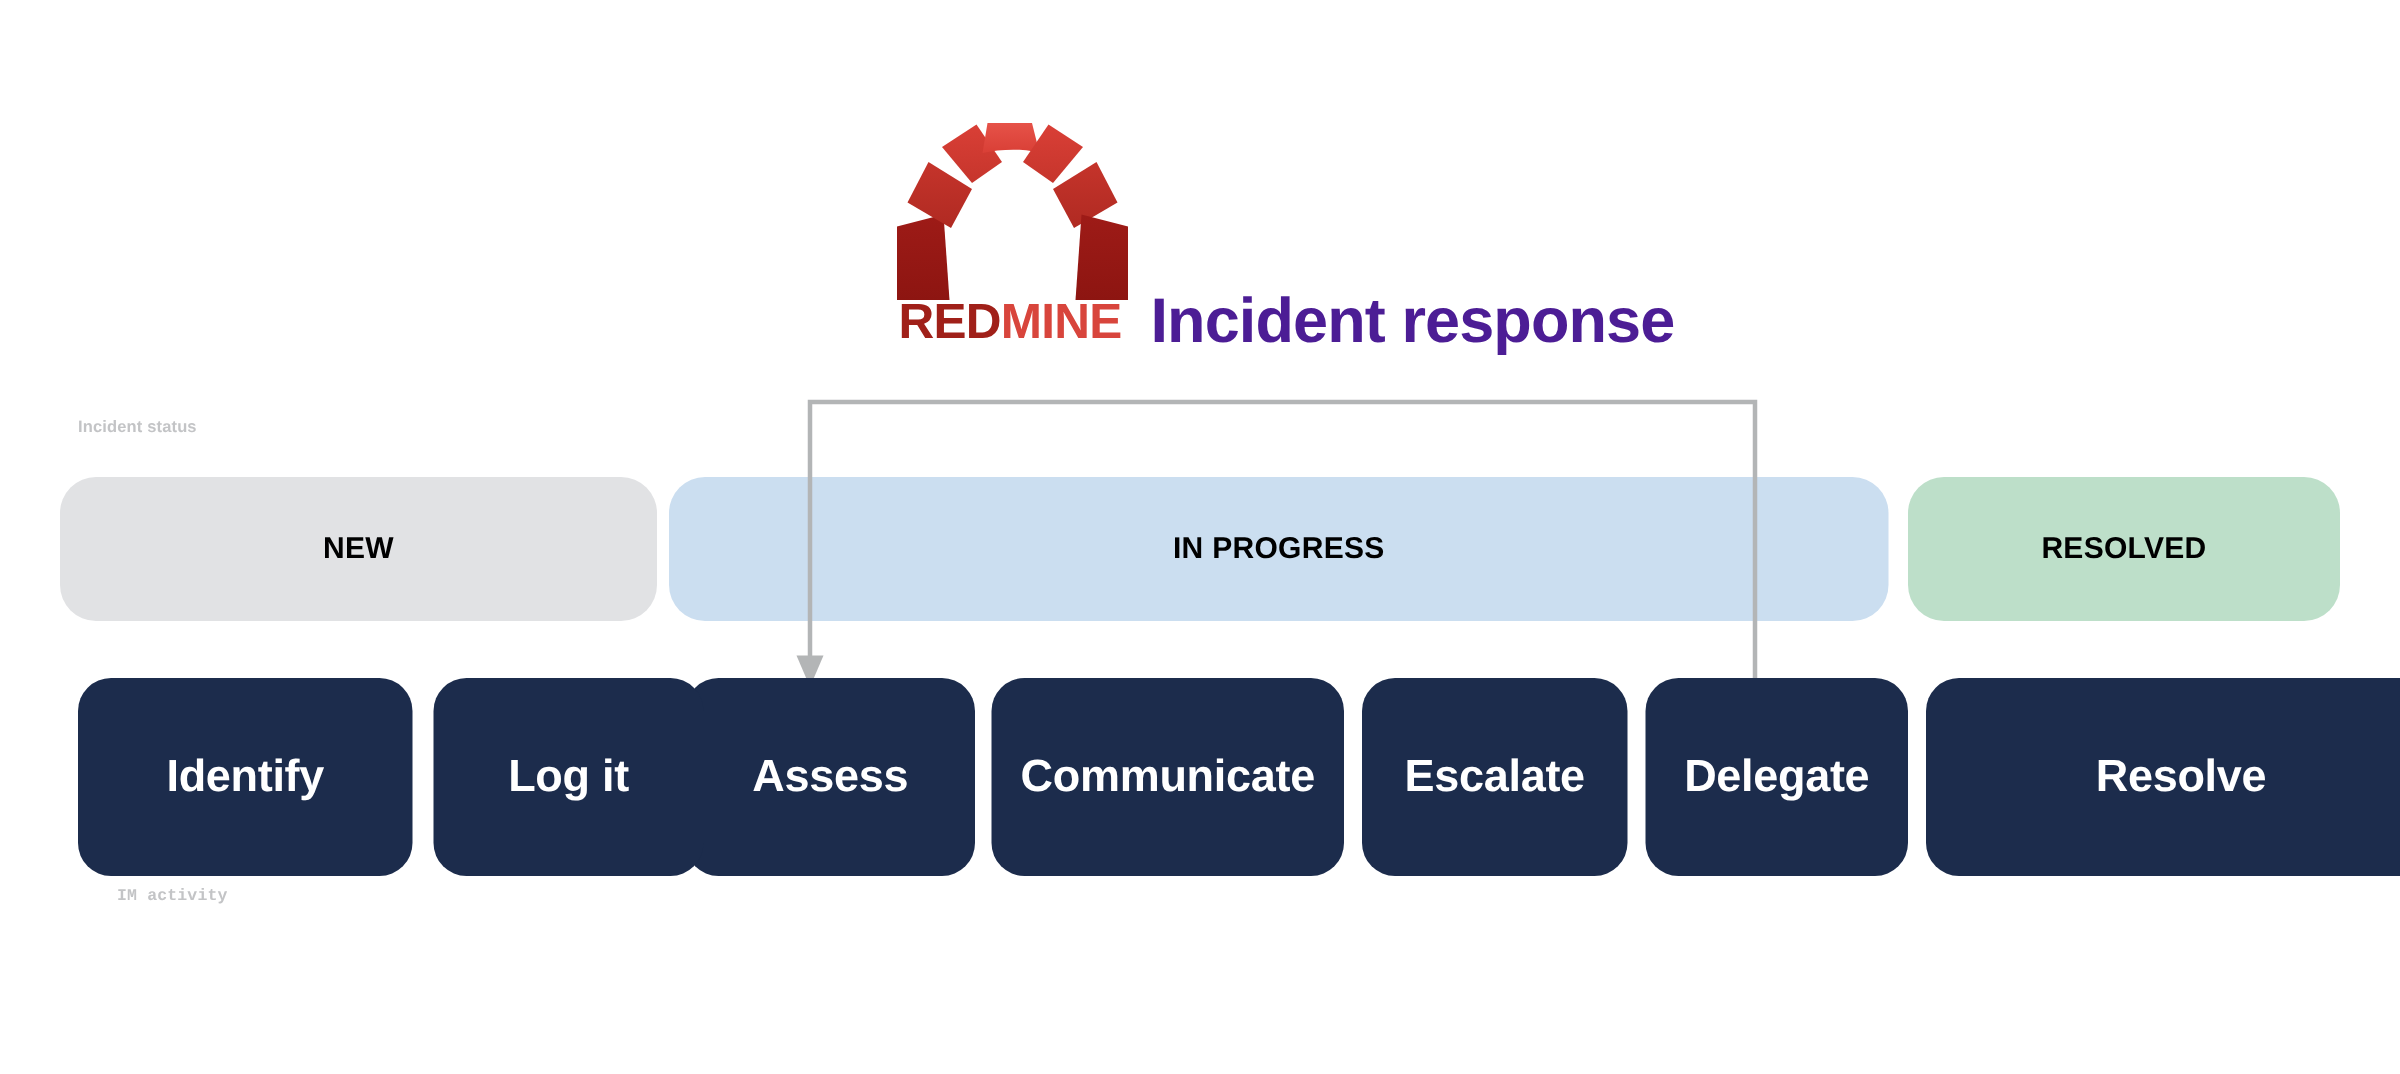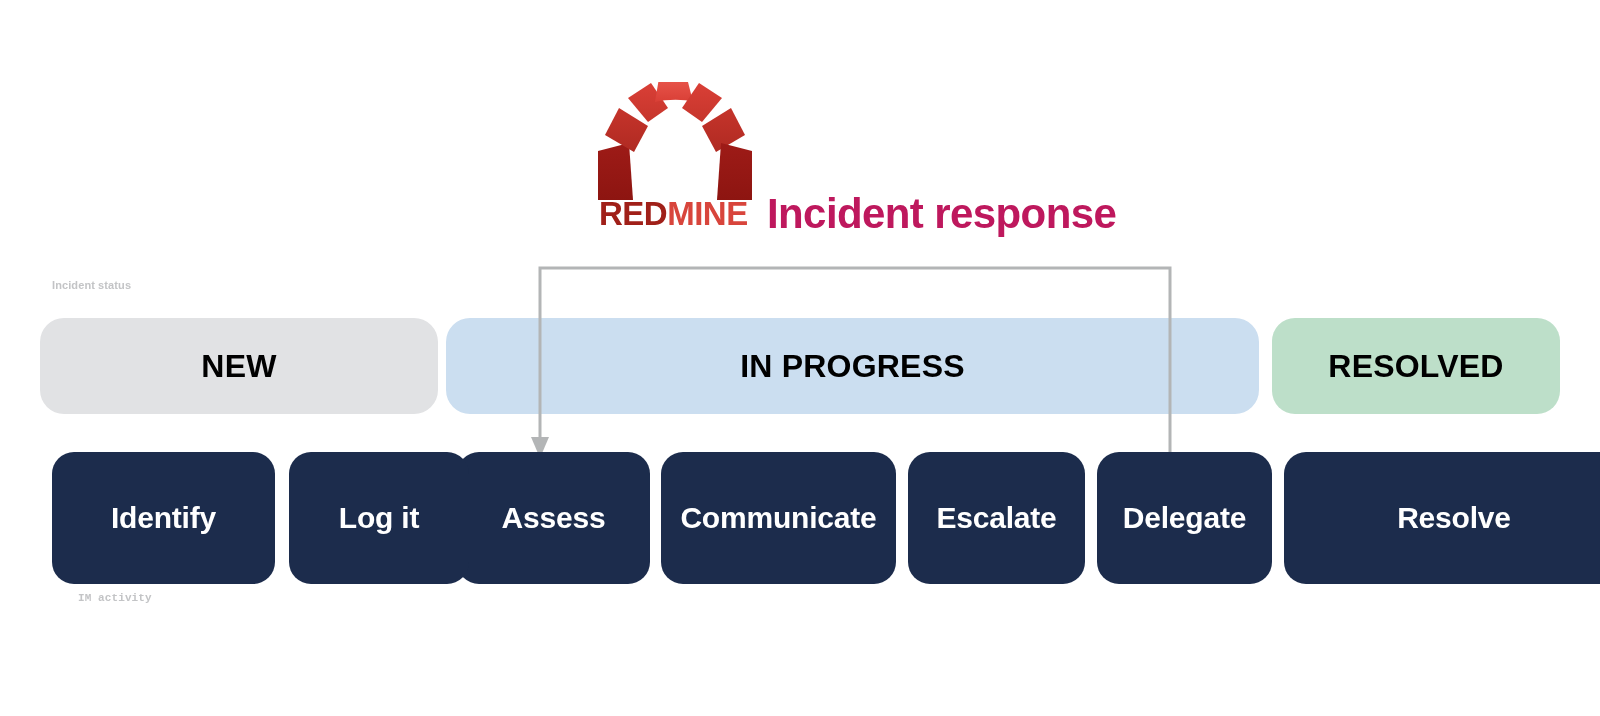--- a/index.html
+++ b/index.html
@@ -54,21 +54,21 @@
   }
   .wm-red  { color: #a02019; }
   .wm-mine { color: #d8453c; }
 
   .page-title {
     position: absolute;
     left: 172px;
     top: 108px;
     font-size: 42px;
     font-weight: bold;
-    color: #be185d;
+    color: #4c1d95;
     letter-spacing: -0.6px;
     line-height: 48px;
     white-space: nowrap;
   }
 
   
   .axis-label {
     position: absolute;
     font-size: 11px;
     font-weight: bold;
@@ -88,28 +88,28 @@
     height: 96px;
   }
   .status-pill {
     position: absolute;
     top: 0;
     height: 96px;
     border-radius: 24px;
     display: flex;
     align-items: center;
     justify-content: center;
-    font-size: 32px;
+    font-size: 20px;
     font-weight: bold;
     color: #000000;
     letter-spacing: 0.2px;
   }
   .pill-new      { left: 40px;   width: 398px; background: #e1e2e4; }
   .pill-progress { left: 446px;  width: 813px; background: #cbdef0; }
-  .pill-resolved { left: 1272px; width: 288px; background: #bddfc9; border-radius: 23px; }
+  .pill-resolved { left: 1272px; width: 288px; background: #bddfc9; }
 
   
   .activity-row {
     position: absolute;
     left: 0;
     top: 452px;
     width: 1600px;
     height: 132px;
     margin-left: 12px;
   }

